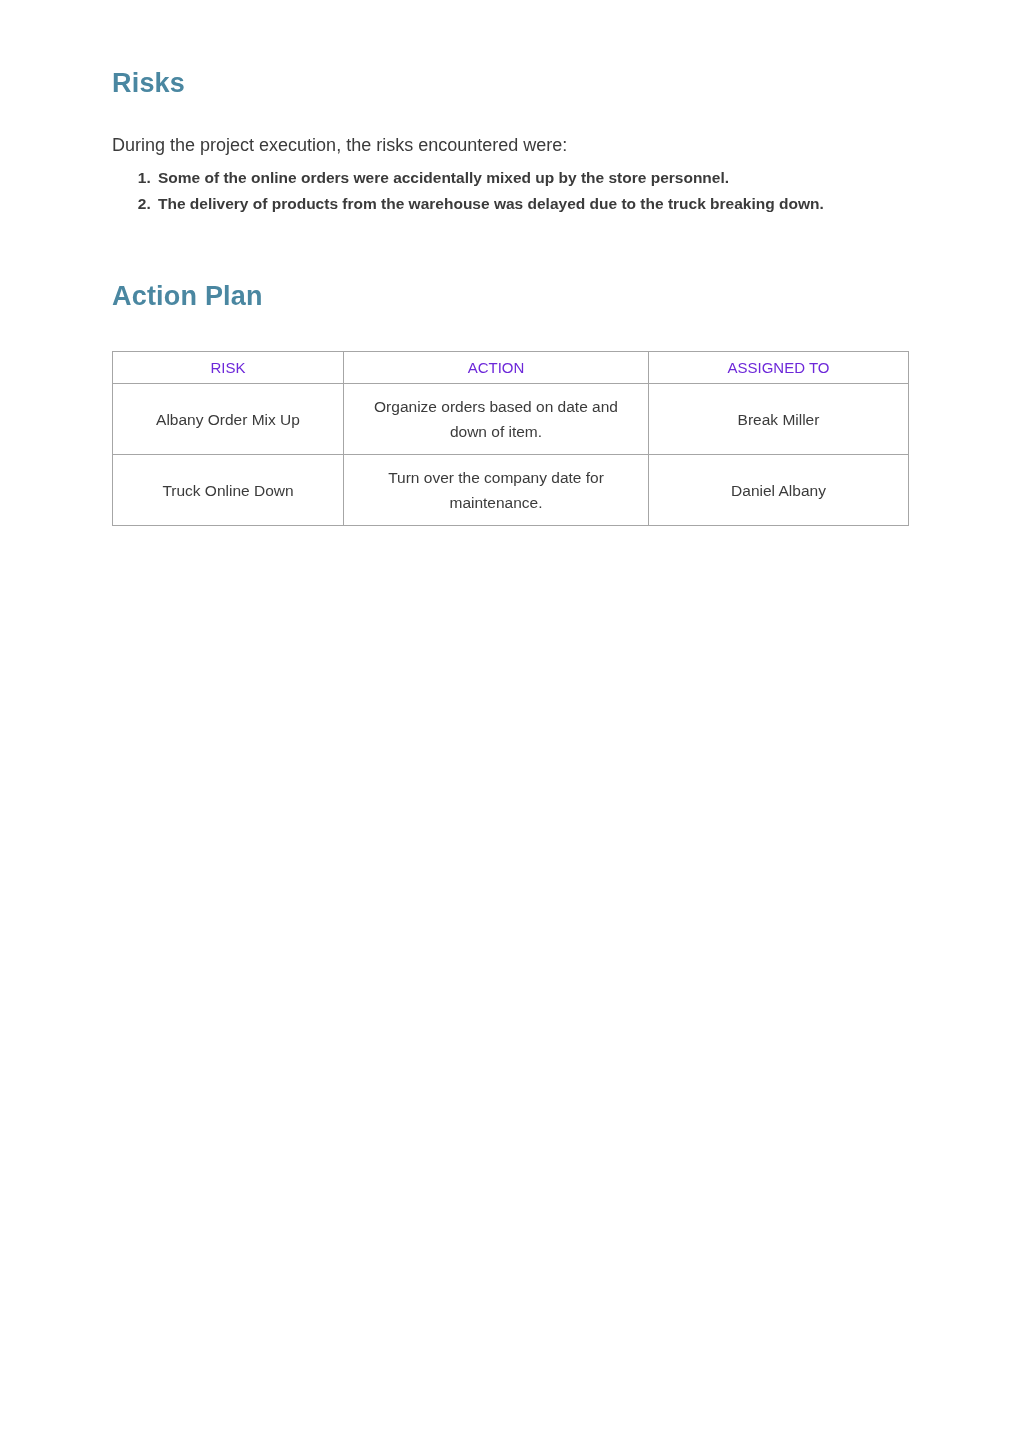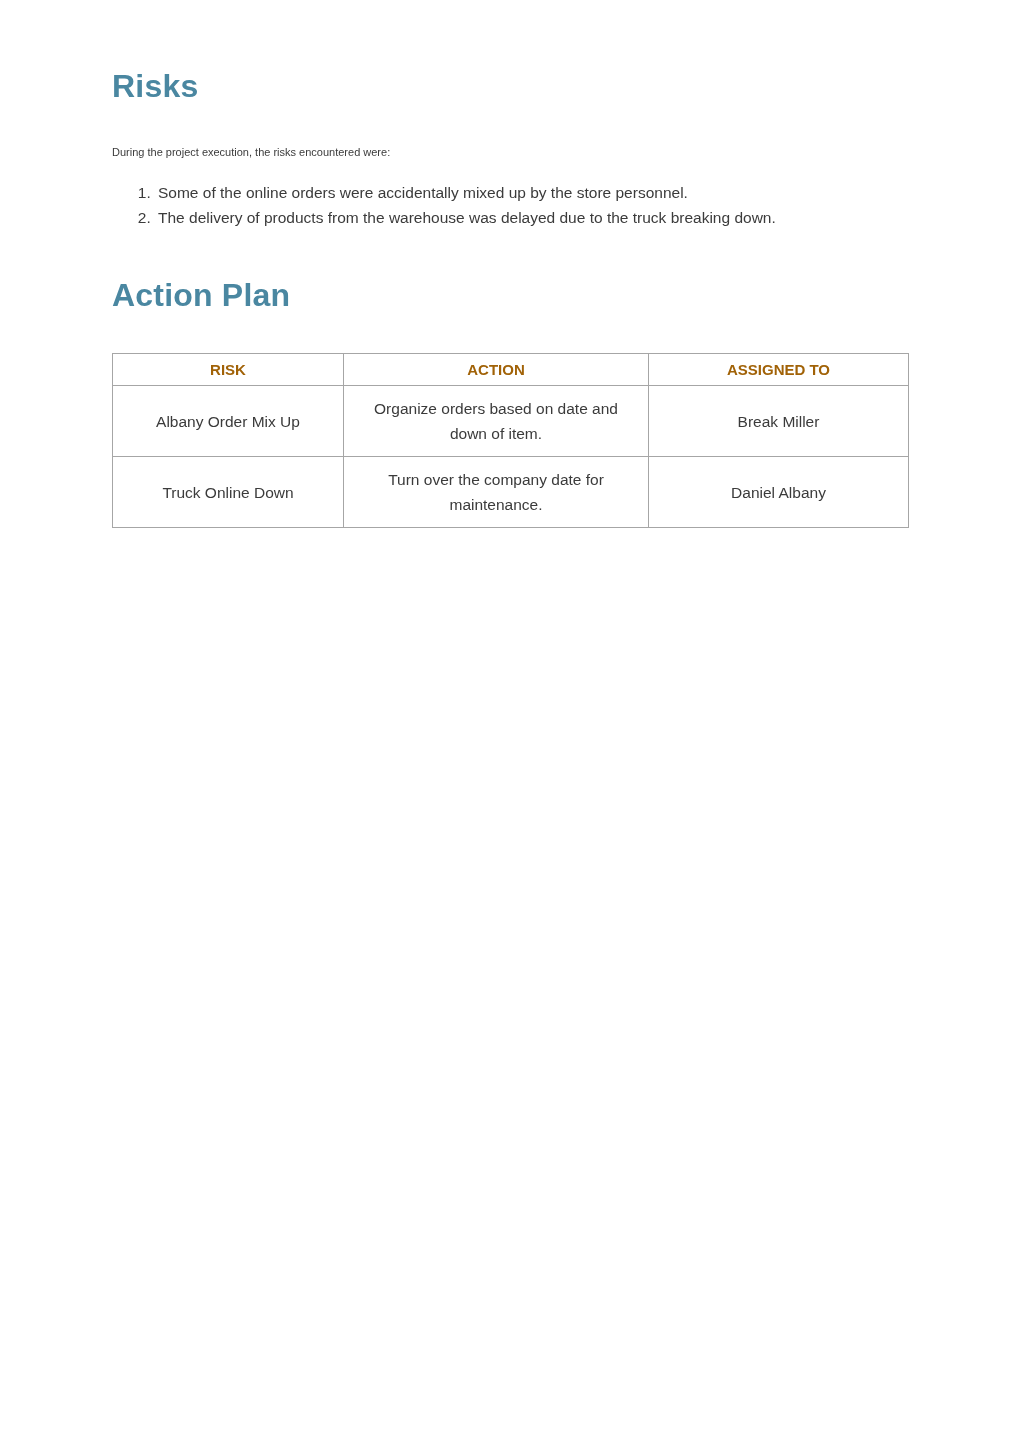--- a/index.html
+++ b/index.html
@@ -15,66 +15,67 @@
     position: relative;
     overflow: hidden;
   }
   .page {
     position: absolute;
     left: 112px;
     top: 0;
     width: 796px;
   }
   .section-heading {
-    font-size: 32px;
+    font-size: 27px;
     font-weight: 700;
     color: #4a87a1;
     letter-spacing: 0.2px;
     margin: 0;
     line-height: 1.3;
   }
   #risks-heading {
     margin-top: 66px;
   }
   #action-plan-heading {
-    margin-top: 44px;
+    margin-top: 63px;
   }
   .intro {
-    margin: 32px 0 16px 0;
-    font-size: 11px;
+    margin: 32px 0 8px 0;
+    font-size: 18px;
     line-height: 24px;
     color: #3b3b3b;
   }
   ol.risk-list {
     margin: 1px 0 0 0;
     padding: 0 0 0 43px;
     font-size: 15.5px;
     line-height: 25.5px;
     color: #3b3b3b;
+    font-weight: bold;
   }
   ol.risk-list li {
     padding-left: 3px;
   }
   table.action-table {
     margin-top: 37px;
     border-collapse: collapse;
     table-layout: fixed;
     width: 796px;
   }
   table.action-table th,
   table.action-table td {
     border: 1px solid #a6a6a6;
     text-align: center;
     vertical-align: middle;
   }
   table.action-table th {
     height: 31px;
     font-size: 15px;
-    font-weight: 700;
-    color: #a16207;
+    font-weight: 400;
+    color: #6d28d9;
     padding: 0 0;
   }
   table.action-table td {
     height: 60px;
     font-size: 15.5px;
     line-height: 25px;
     color: #3b3b3b;
     padding: 5px 24px;
   }
   .col-risk { width: 231px; }

